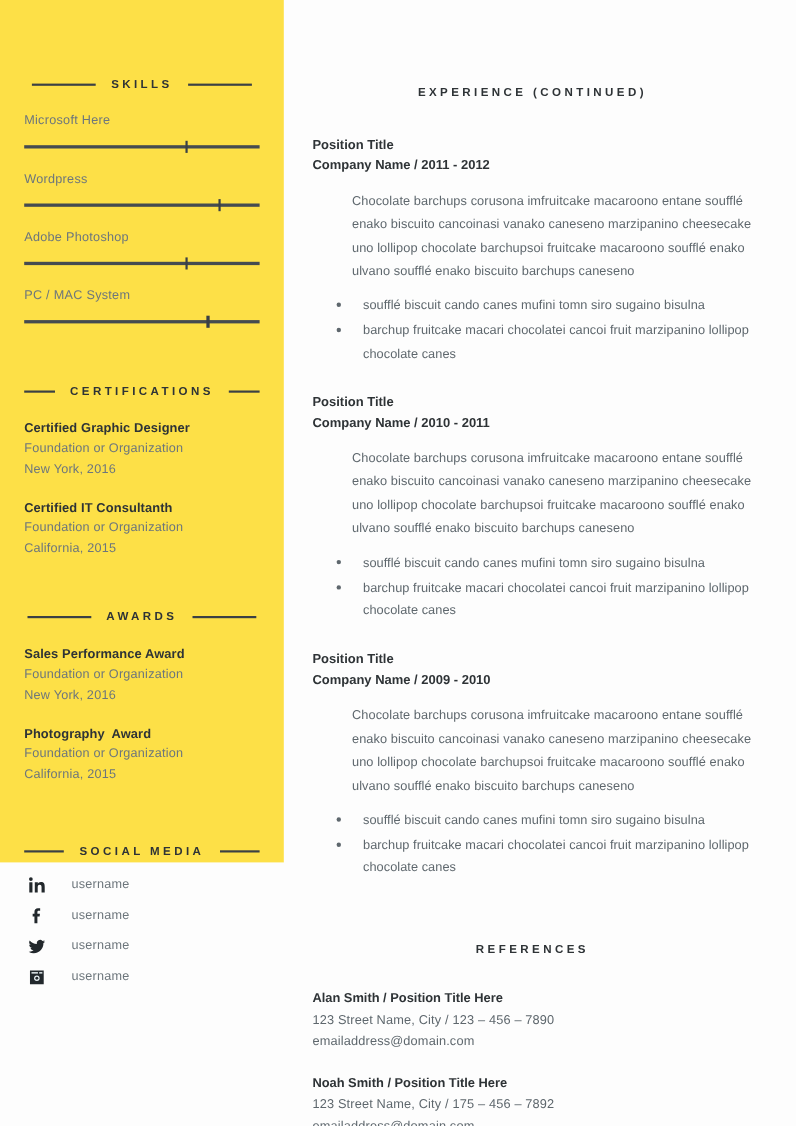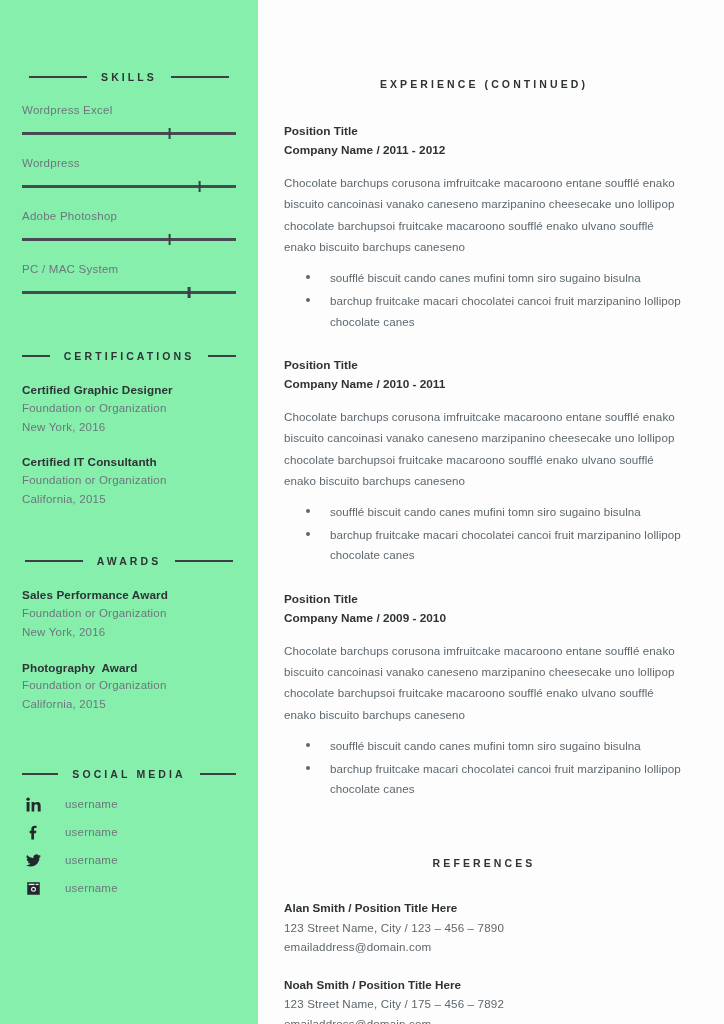--- a/index.html
+++ b/index.html
@@ -6,22 +6,22 @@
   html, body {
     width:724px; height:1024px;
     background:#ffffff;
     font-family:"Liberation Sans", sans-serif;
     overflow:hidden;
   }
   .page { position:relative; width:724px; height:1024px; display:flex; background:#fdfdfd; }
 
   
   .sidebar {
-    width:258px; height:1024px;
-    background:#86efac;
+    width:258px; height:784px;
+    background:#fde047;
     padding:0 22px;
     flex:0 0 258px;
   }
 
   
   .sec-head {
     display:flex; align-items:center; justify-content:center;
     gap:14px;
   }
   .sec-head .rule { height:2px; background:#3b4044; flex:1 1 auto; max-width:58px; }
@@ -61,21 +61,21 @@
   .main .sec-head { justify-content:center; gap:6px;flex-direction:column; }
   .main .sec-head .rule { max-width:95px; }
   .exp-head { margin-top:70px; }
   .ref-head { margin-top:49px; }
 
   .job { margin-top:24px; }
   .job-pos { font-size:11.8px; font-weight:700; color:#2e3336; line-height:1.62; }
   .job-comp { font-size:11.8px; font-weight:700; color:#2e3336; line-height:1.62; }
   .job-desc {
     margin-top:12px; font-size:11.6px; color:#5e676d;
-    line-height:1.83; letter-spacing:.08px; text-align:left;
+    line-height:1.83; letter-spacing:.08px; text-align:left;margin-left:36px;
   }
   .job-bullets { margin-top:11px; list-style:none; }
   .job-bullets li {
     position:relative; font-size:11.6px; color:#5e676d;
     line-height:1.75; letter-spacing:.05px;
     padding-left:46px; margin-top:3px;
   }
   .job-bullets li:first-child { margin-top:0; }
   .job-bullets li::before {
     content:""; position:absolute; left:22px; top:7px;
@@ -94,21 +94,21 @@
 
   <aside class="sidebar">
 
     <div class="sec-head skills-head">
       <span class="rule"></span>
       <span class="stitle">SKILLS</span>
       <span class="rule"></span>
     </div>
     <div>
       <div class="skill">
-        <div class="skill-name">Wordpress Excel</div>
+        <div class="skill-name">Microsoft Here</div>
         <div class="bar-wrap">
           <div class="bar-line"></div>
           <div class="bar-tick" style="left: 69%;"></div>
         </div>
       </div>
       <div class="skill">
         <div class="skill-name">Wordpress</div>
         <div class="bar-wrap">
           <div class="bar-line"></div>
           <div class="bar-tick" style="left: 83%;"></div>

